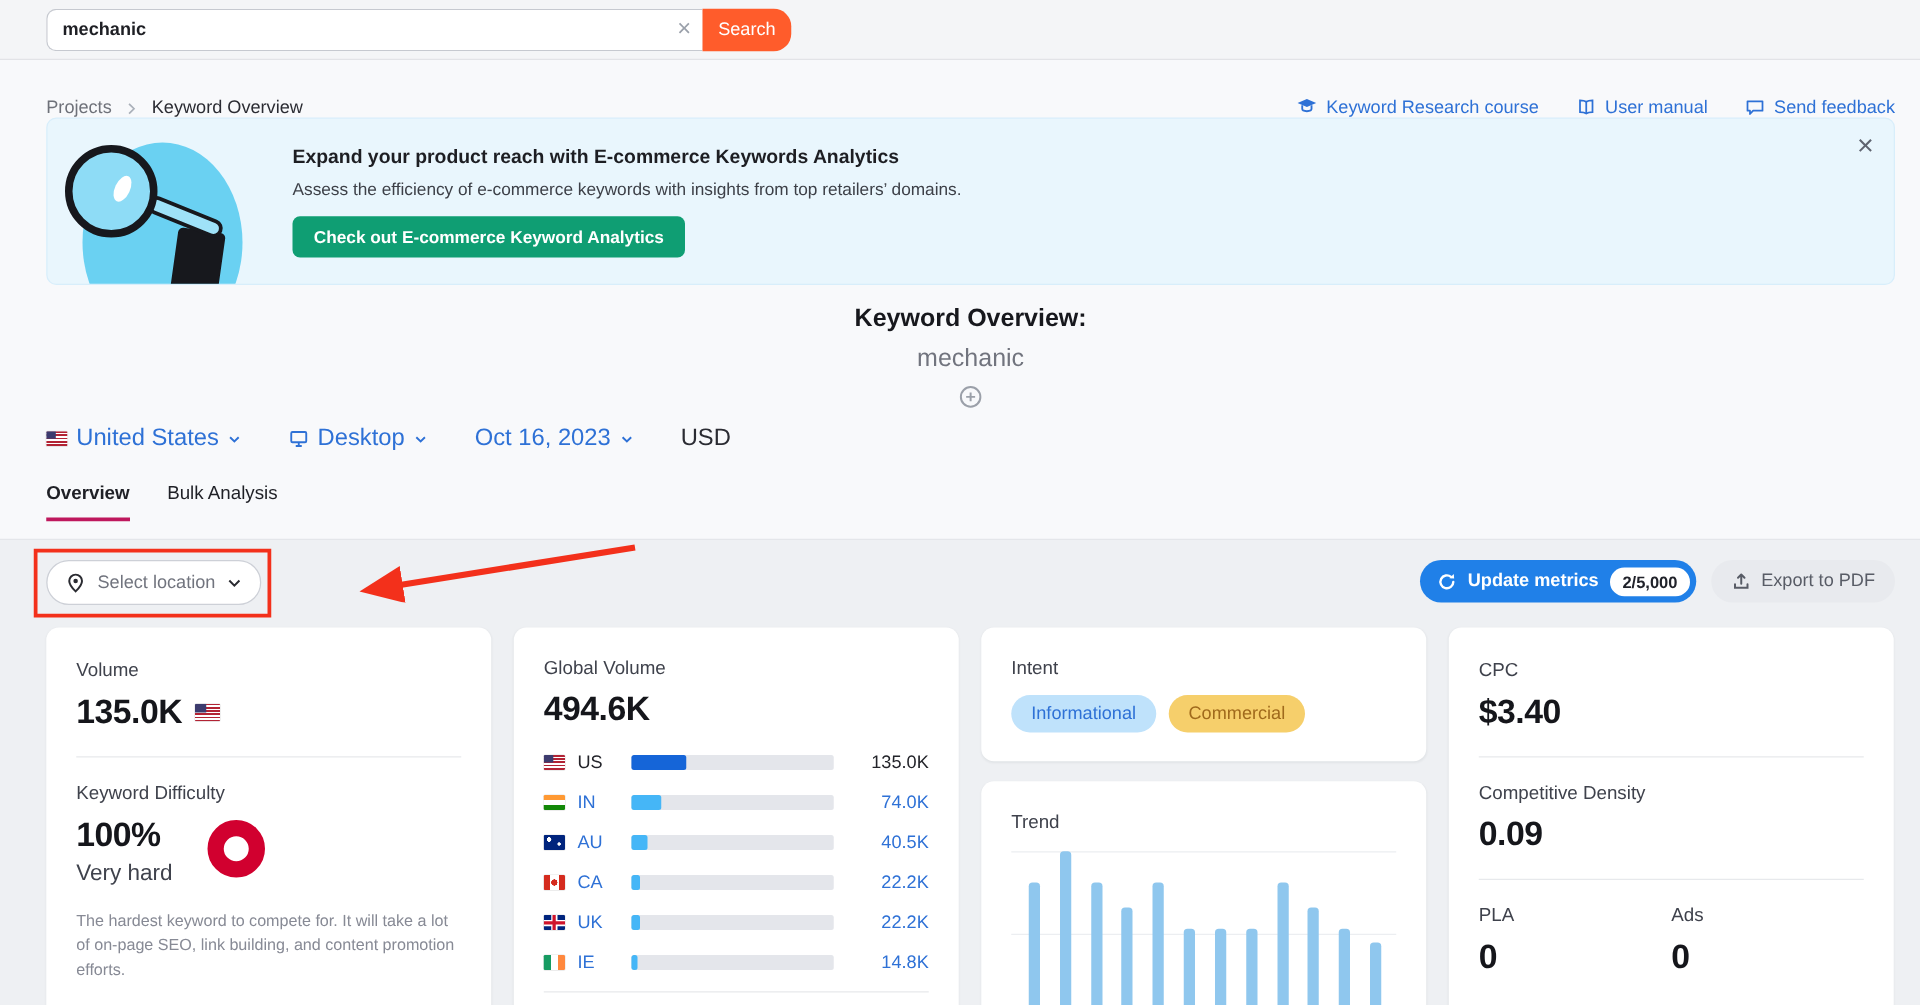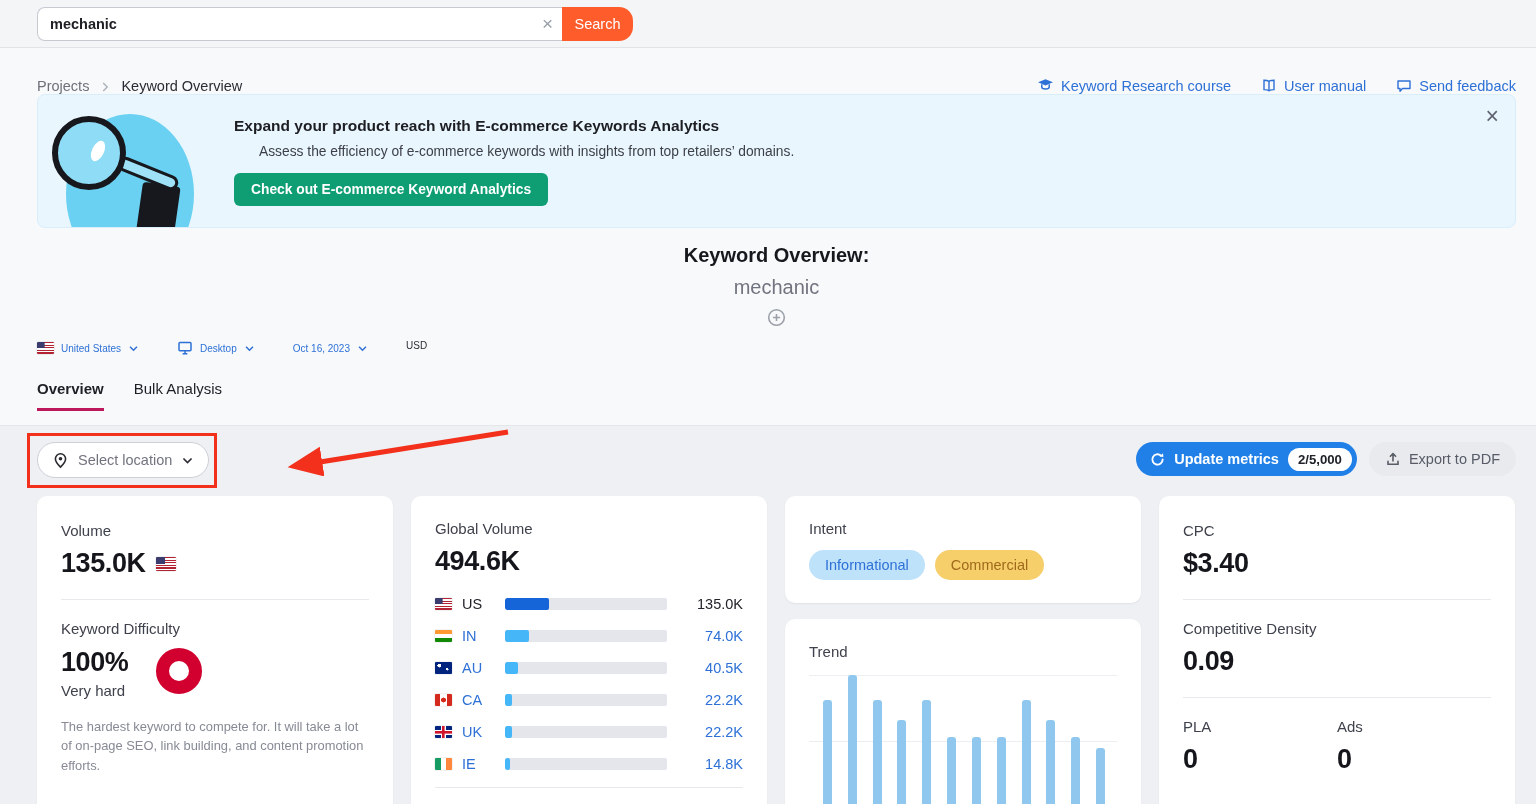--- a/index.html
+++ b/index.html
@@ -37,31 +37,31 @@
              background:#17181d; transform:rotate(8deg); border-radius:4px; }
   .ill-handle { position:absolute; left:78px; top:72px; width:64px; height:15px;
                 background:#9fe2f8; border:3px solid #17181d; border-radius:8px;
                 transform:rotate(22deg); }
   .ill-lens { position:absolute; left:14px; top:22px; width:74px; height:74px; border-radius:50%;
               background:#8edcf6; border:6px solid #17181d; }
   .ill-glint { position:absolute; left:34px; top:18px; width:12px; height:22px; border-radius:50%;
                background:#ffffff; transform:rotate(25deg); }
   .banner-text { margin-left:26px; }
   .banner-title { font-size:15.5px; font-weight:700; color:#1d1e23; }
-  .banner-subtitle { margin-top:9px; font-size:13.8px; color:#3d4048;margin-left:25px; }
+  .banner-subtitle { margin-top:9px; font-size:13.8px; color:#3d4048; }
   .banner-cta { margin-top:14px; display:inline-block; background:#0f9e73; color:#fff;
                 font-size:13.8px; font-weight:700; padding:9px 17px; border-radius:6px;
                 border:none; cursor:pointer; font-family:inherit; }
   .banner-close { position:absolute; top:8px; right:16px; font-size:23px; color:#5f6470; cursor:pointer; }
 
   
   .page-title-row { margin-top:16px; display:flex; align-items:center; gap:9px;flex-direction:column; }
   .page-title { font-size:20px; font-weight:700; color:#17181d; }
   .page-keyword { font-size:20px; color:#71747e; }
-  .filters-row { margin-top:13px; display:flex; gap:38px; font-size:10px; }
+  .filters-row { margin-top:13px; display:flex; align-items:center; gap:38px; font-size:19px; }
   .filter { color:#2e71d6; display:flex; align-items:center; gap:7px; cursor:pointer; }
   .currency { color:#2b2c33; }
   .tabs-row { margin-top:24px; display:flex; gap:30px; font-size:15px; }
   .tab { padding-bottom:11px; color:#1f2026; cursor:pointer; font-weight:600; }
   .tab.inactive { font-weight:400; }
   .tab.active { border-bottom:3px solid #be185d; }
 
   
   .content { padding:0 20px 0 37px; }
   .toolbar { position:relative; padding-top:16px; display:flex; align-items:flex-start; height:56px; }
@@ -116,21 +116,21 @@
       linear-gradient(#cf142b,#cf142b) center/2.6px 100% no-repeat,
       linear-gradient(#fff,#fff) center/100% 5px no-repeat,
       linear-gradient(#fff,#fff) center/5px 100% no-repeat,
       #00247d; }
   .flag.ie { background:linear-gradient(90deg,#169b62 0 33%,#fff 33% 66%,#ff883e 66%); }
 
   
   .kd-row { display:flex; align-items:center; margin-top:6px; }
   .kd-donut { width:46px; height:46px; border-radius:50%; border:13px solid #d1002f;
               margin-left:28px; }
-  .kd-level { font-size:15px; color:#3f424c; margin-top:4px; }
+  .kd-level { font-size:18px; color:#3f424c; margin-top:4px; }
   .kd-desc { margin-top:18px; font-size:12.9px; color:#878a95; line-height:1.5; }
 
   
   .gv-rows { margin-top:11px; }
   .gv-row { display:flex; align-items:center; height:32px; gap:10px; font-size:14.5px; }
   .gv-code { width:29px; }
   .link-text { color:#2e71d6; cursor:pointer; }
   .dark-text { color:#23242a; }
   .gv-track { flex:1; height:12px; background:#e4e6eb; border-radius:2px; overflow:hidden; margin:0 4px; }
   .gv-fill { display:block; height:100%; border-radius:2px; }

